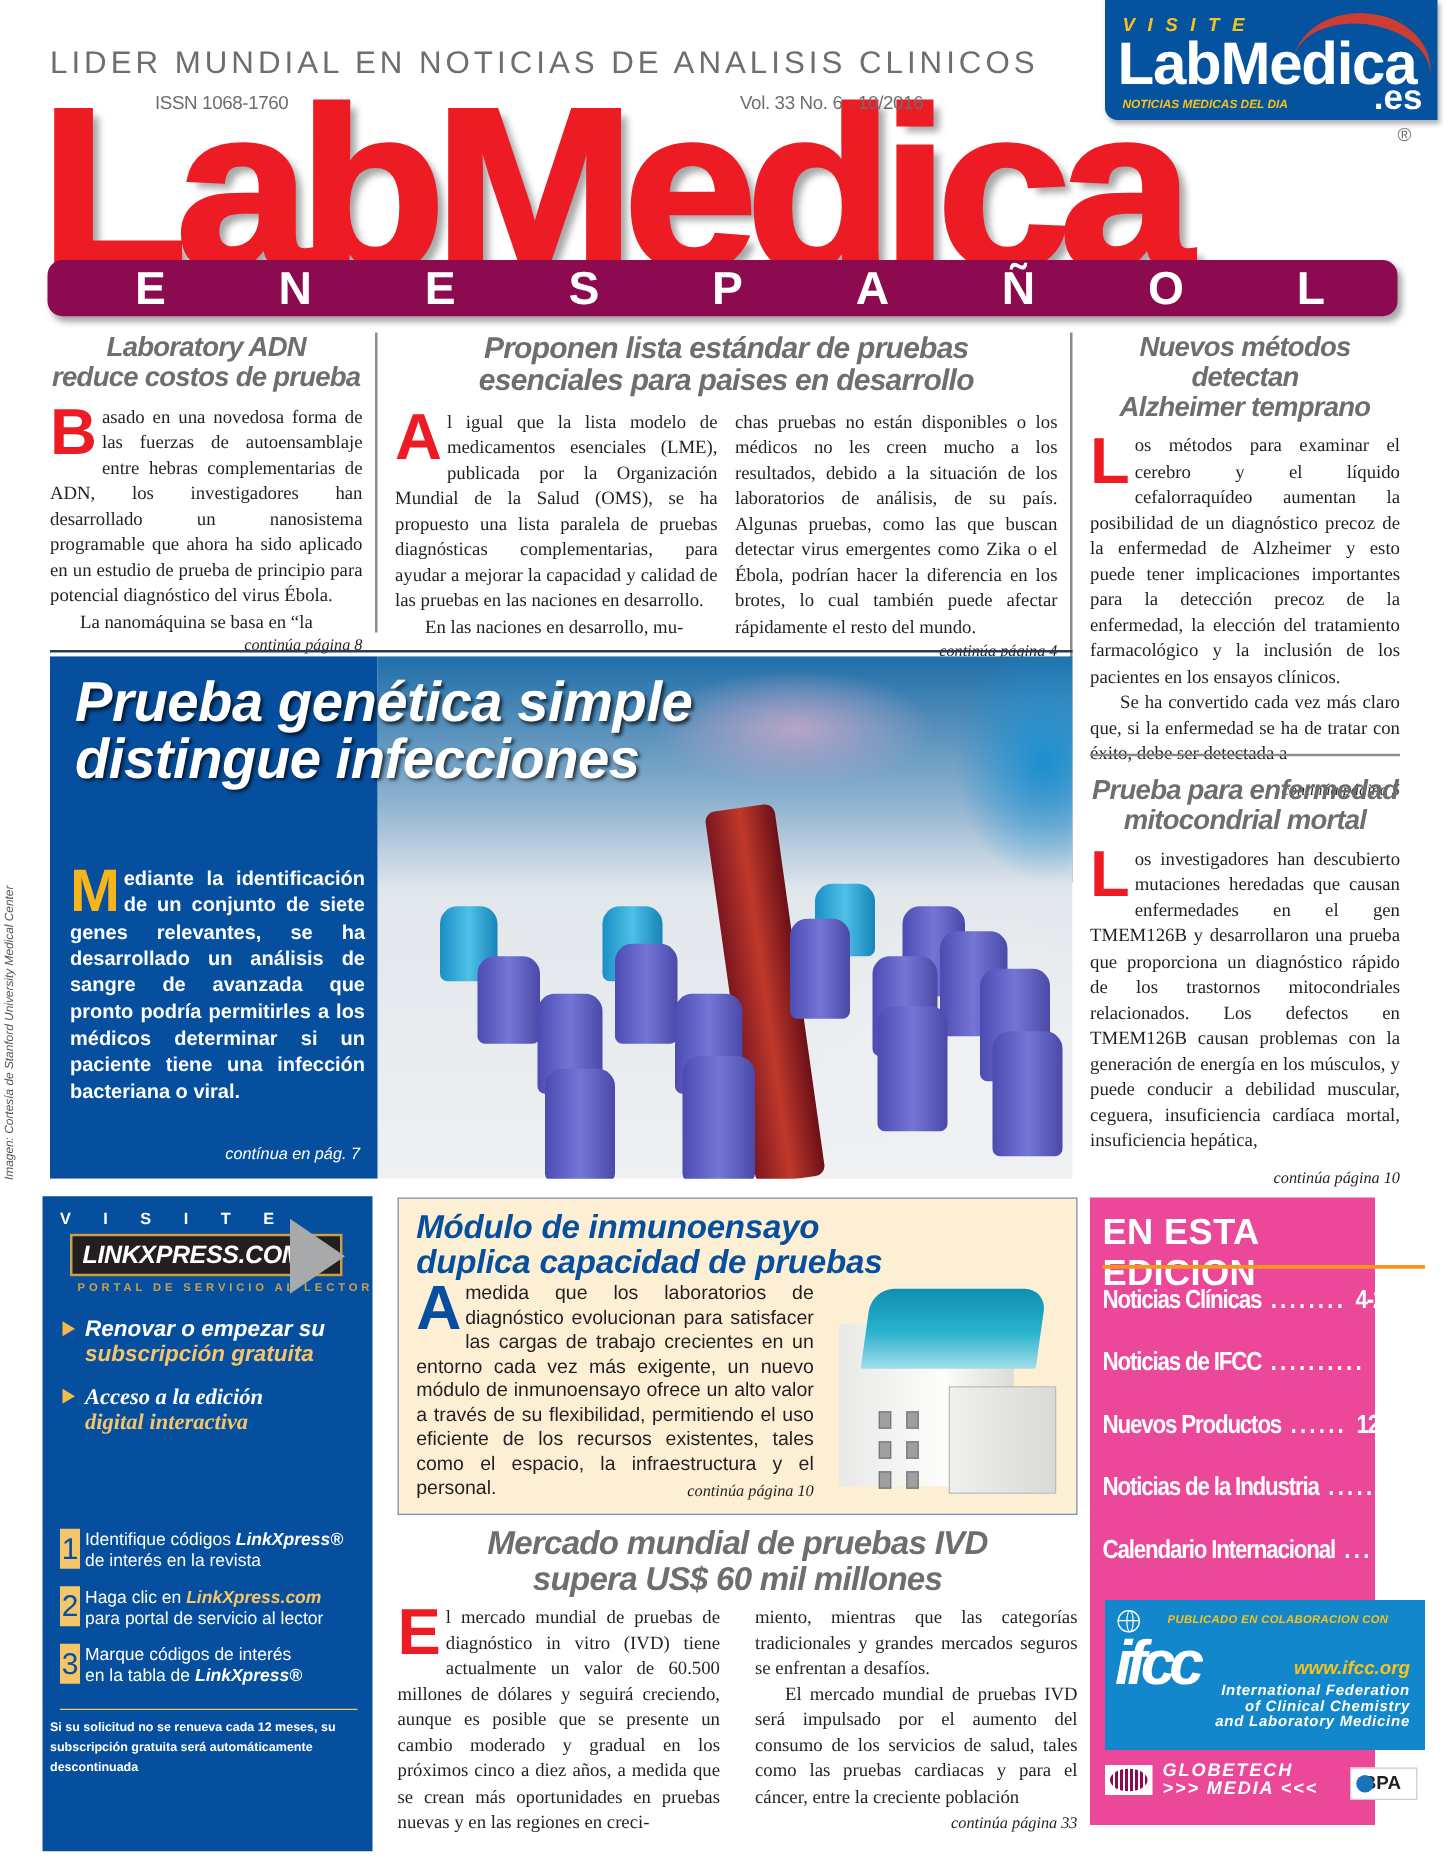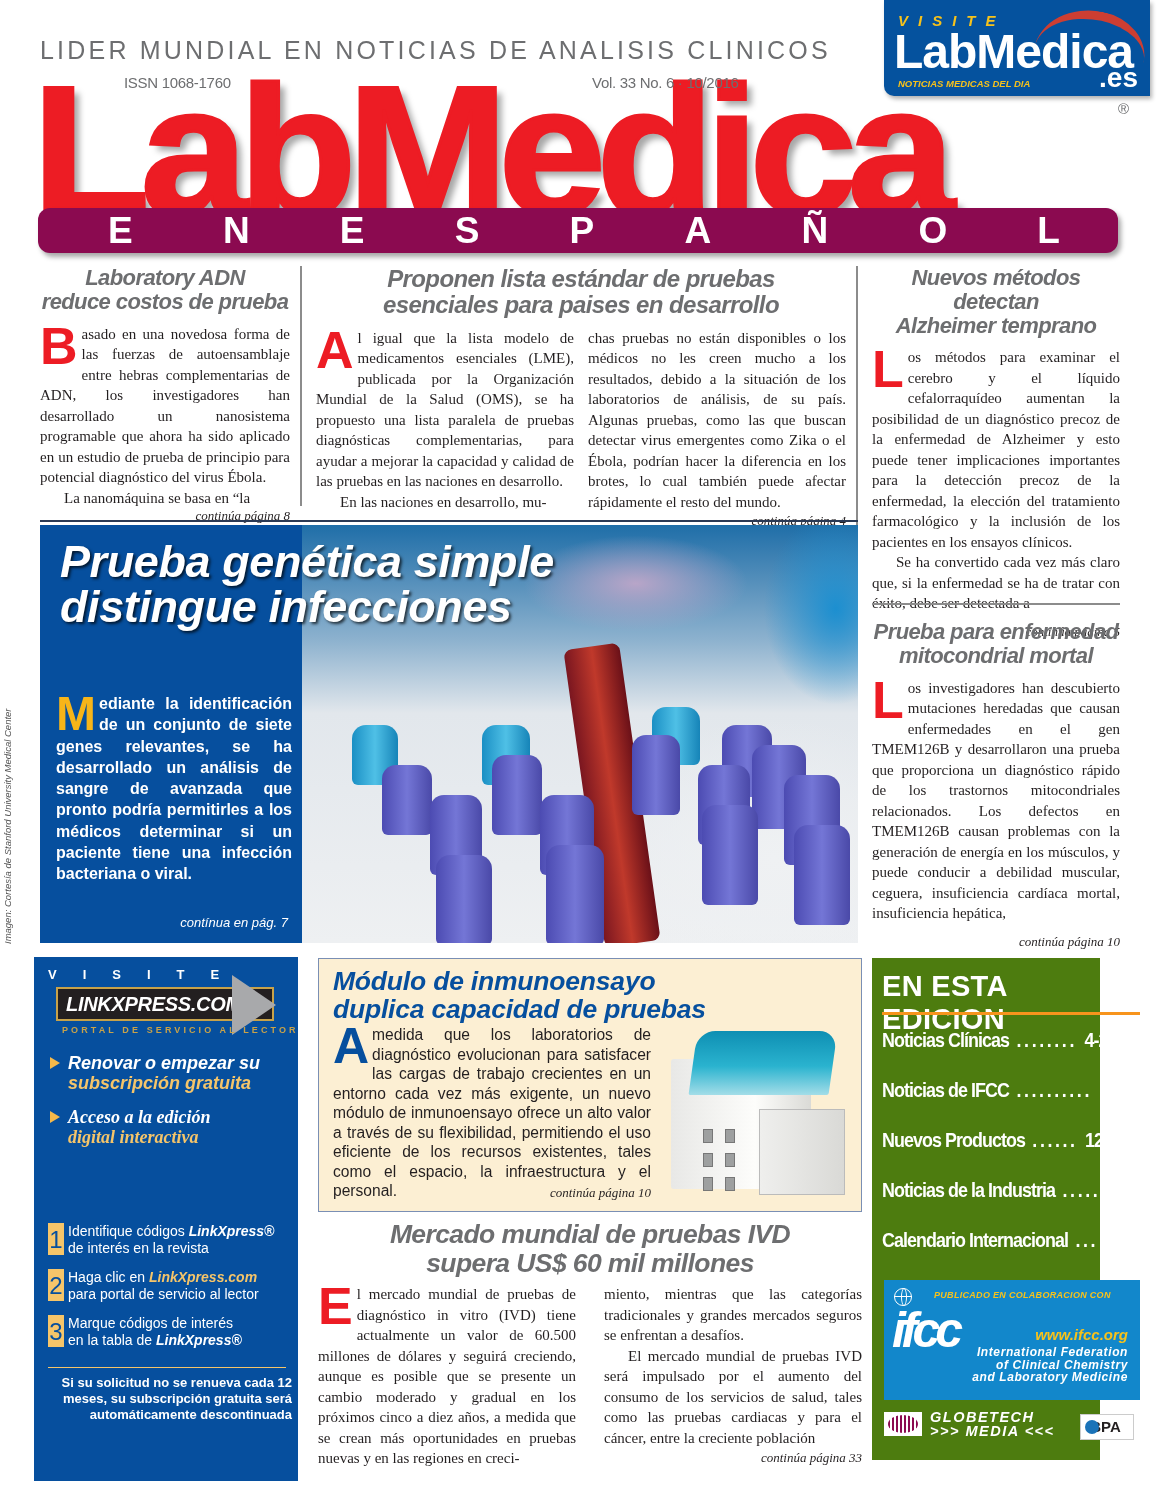--- a/index.html
+++ b/index.html
@@ -65,40 +65,40 @@
   .lx .bullet { position: absolute; left: 16px; width: 240px; font-weight: bold; font-style: italic; font-size: 18px; line-height: 20px; }
   .lx .bullet .tri { position: absolute; left: 0; top: 4px; width: 0; height: 0; border-top: 6px solid transparent; border-bottom: 6px solid transparent; border-left: 10px solid #f5b94a; }
   .lx .bullet .a { display: block; padding-left: 18px; color: #ffffff; }
   .lx .bullet .b { display: block; padding-left: 18px; color: #f5c56a; }
   .lx .step { position: absolute; left: 14px; width: 250px; font-size: 14px; line-height: 17px; }
   .lx .step .num { position: absolute; left: 0; top: 0; width: 16px; height: 32px; background: #f5c56a; color: #064f9e; font-size: 24px; line-height: 34px; text-align: center; }
   .lx .step .t { display: block; padding-left: 20px; }
   .lx .step .em { font-weight: bold; font-style: italic; }
   .lx .step .em.gold { color: #f5c56a; }
   .lx .divider { position: absolute; left: 14px; top: 410px; width: 238px; height: 1px; background: #f5c56a; }
-  .lx .notice { position: absolute; left: 6px; top: 418px; width: 252px; text-align: right; font-weight: bold; font-size: 13px; line-height: 16px; }
+  .lx .notice { position: absolute; left: 6px; top: 418px; width: 252px; text-align: left; font-weight: bold; font-size: 10px; line-height: 16px; }
 
   
   .modbox { left: 318px; top: 958px; width: 544px; height: 254px; background: #fcefd3; border: 1px solid #7a8fb4; }
   .modbox .hl2 { position: absolute; left: 14px; top: 8px; font-family: "Liberation Sans", sans-serif; font-weight: bold; font-style: italic; color: #064f9e; font-size: 26.5px; line-height: 28px; letter-spacing: -0.2px; }
   .modbox .txt { position: absolute; left: 14px; top: 66px; width: 318px; font-family: "Liberation Sans", sans-serif; font-size: 15.6px; line-height: 19.5px; text-align: justify; }
   .modbox .txt .dc { float: left; font-weight: 900; color: #064f9e; font-size: 50px; line-height: 38px; margin: 2px 3px 0 0; }
   .modbox .c { position: absolute; left: 14px; top: 226px; width: 318px; }
   .machine { position: absolute; left: 344px; top: 70px; width: 188px; height: 170px; }
   .machine .body1 { position: absolute; left: 8px; top: 30px; width: 140px; height: 130px; background: linear-gradient(90deg,#e8e8e6,#fdfdfb 60%,#dadad6); border-radius: 3px; }
   .machine .hood { position: absolute; left: 30px; top: 2px; width: 140px; height: 64px; background: linear-gradient(180deg,#0e8fb3,#2ab3cf 55%,#a3dde8); border-radius: 18px 18px 2px 2px; transform: skewX(-8deg); }
   .machine .door { position: absolute; left: 96px; top: 80px; width: 86px; height: 86px; background: linear-gradient(90deg,#efefed,#d9d9d6); border: 1px solid #bbb; }
   .machine .slot { position: absolute; width: 10px; height: 14px; background: #9ea0a0; border: 1px solid #777; }
 
   
   .ivd-hl { left: 320px; top: 1220px; width: 540px; font-size: 26.5px; }
   .ivd-col { top: 1284px; width: 258px; }
 
   
-  .ed { left: 872px; top: 958px; width: 228px; height: 502px; background: #4d7c0f; font-family: "Liberation Sans", sans-serif; color: #fff; }
+  .ed { left: 872px; top: 958px; width: 228px; height: 502px; background: #ec4899; font-family: "Liberation Sans", sans-serif; color: #fff; }
   .ed .title { position: absolute; left: 10px; top: 12px; font-weight: bold; font-size: 29px; letter-spacing: 0.3px; }
   .ed .orange { position: absolute; left: 10px; top: 54px; width: 258px; height: 3px; background: #f7941d; }
   .ed .row { position: absolute; left: 10px; width: 252px; font-weight: bold; font-size: 20.8px; letter-spacing: -1.1px; transform: scaleX(0.86); transform-origin: left; white-space: nowrap; }
   .ifccbox { position: absolute; left: 12px; top: 322px; width: 256px; height: 120px; background: #1287cb; }
   .ifccbox .pub { position: absolute; left: 50px; top: 10px; font-weight: bold; font-style: italic; font-size: 9px; color: #f7c21b; letter-spacing: 0.3px; }
   .ifccbox .globe { position: absolute; left: 10px; top: 8px; width: 18px; height: 18px; border: 1.5px solid #fff; border-radius: 50%; }
   .ifccbox .globe:before { content: ""; position: absolute; left: 6px; top: -1px; width: 4px; height: 16px; border: 1px solid #fff; border-radius: 50%; }
   .ifccbox .globe:after { content: ""; position: absolute; left: -1px; top: 7px; width: 18px; height: 1px; background: #fff; }
   .ifccbox .logo { position: absolute; left: 8px; top: 28px; font-weight: 900; font-style: italic; font-size: 50px; line-height: 44px; letter-spacing: -5px; color: #fff; }
   .ifccbox .url { position: absolute; right: 12px; top: 46px; font-weight: bold; font-style: italic; font-size: 15px; color: #f7c21b; }

